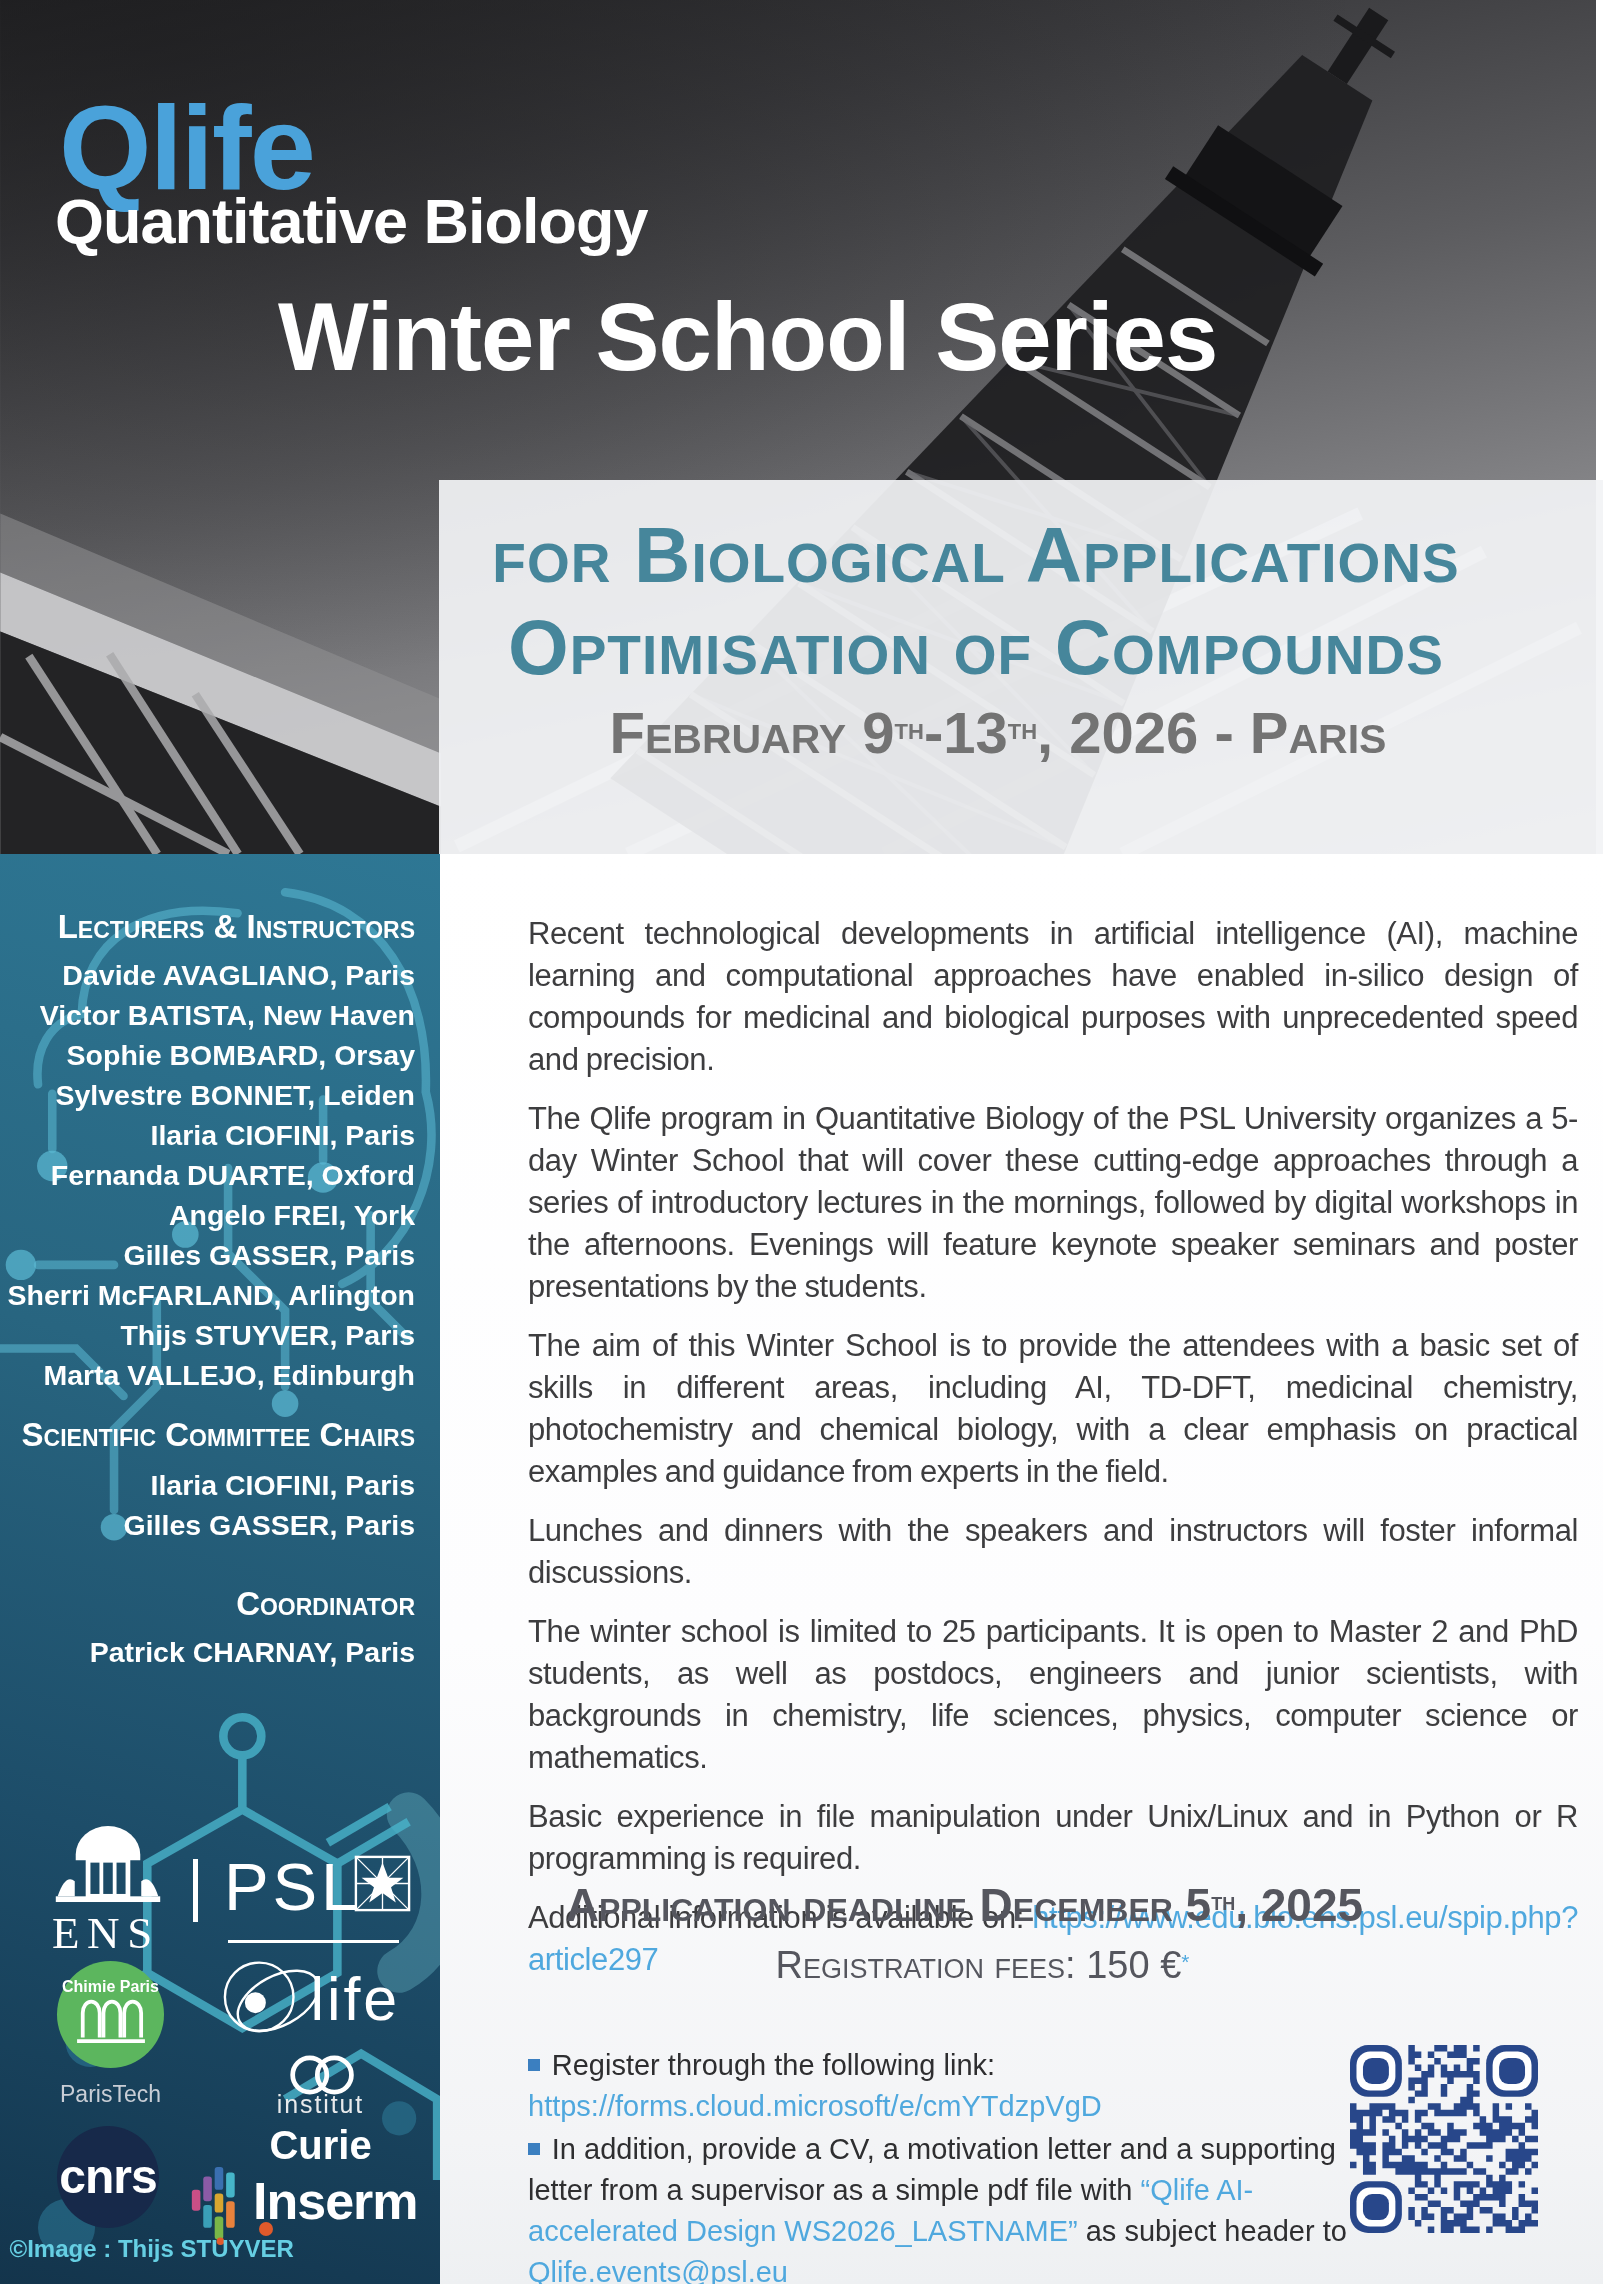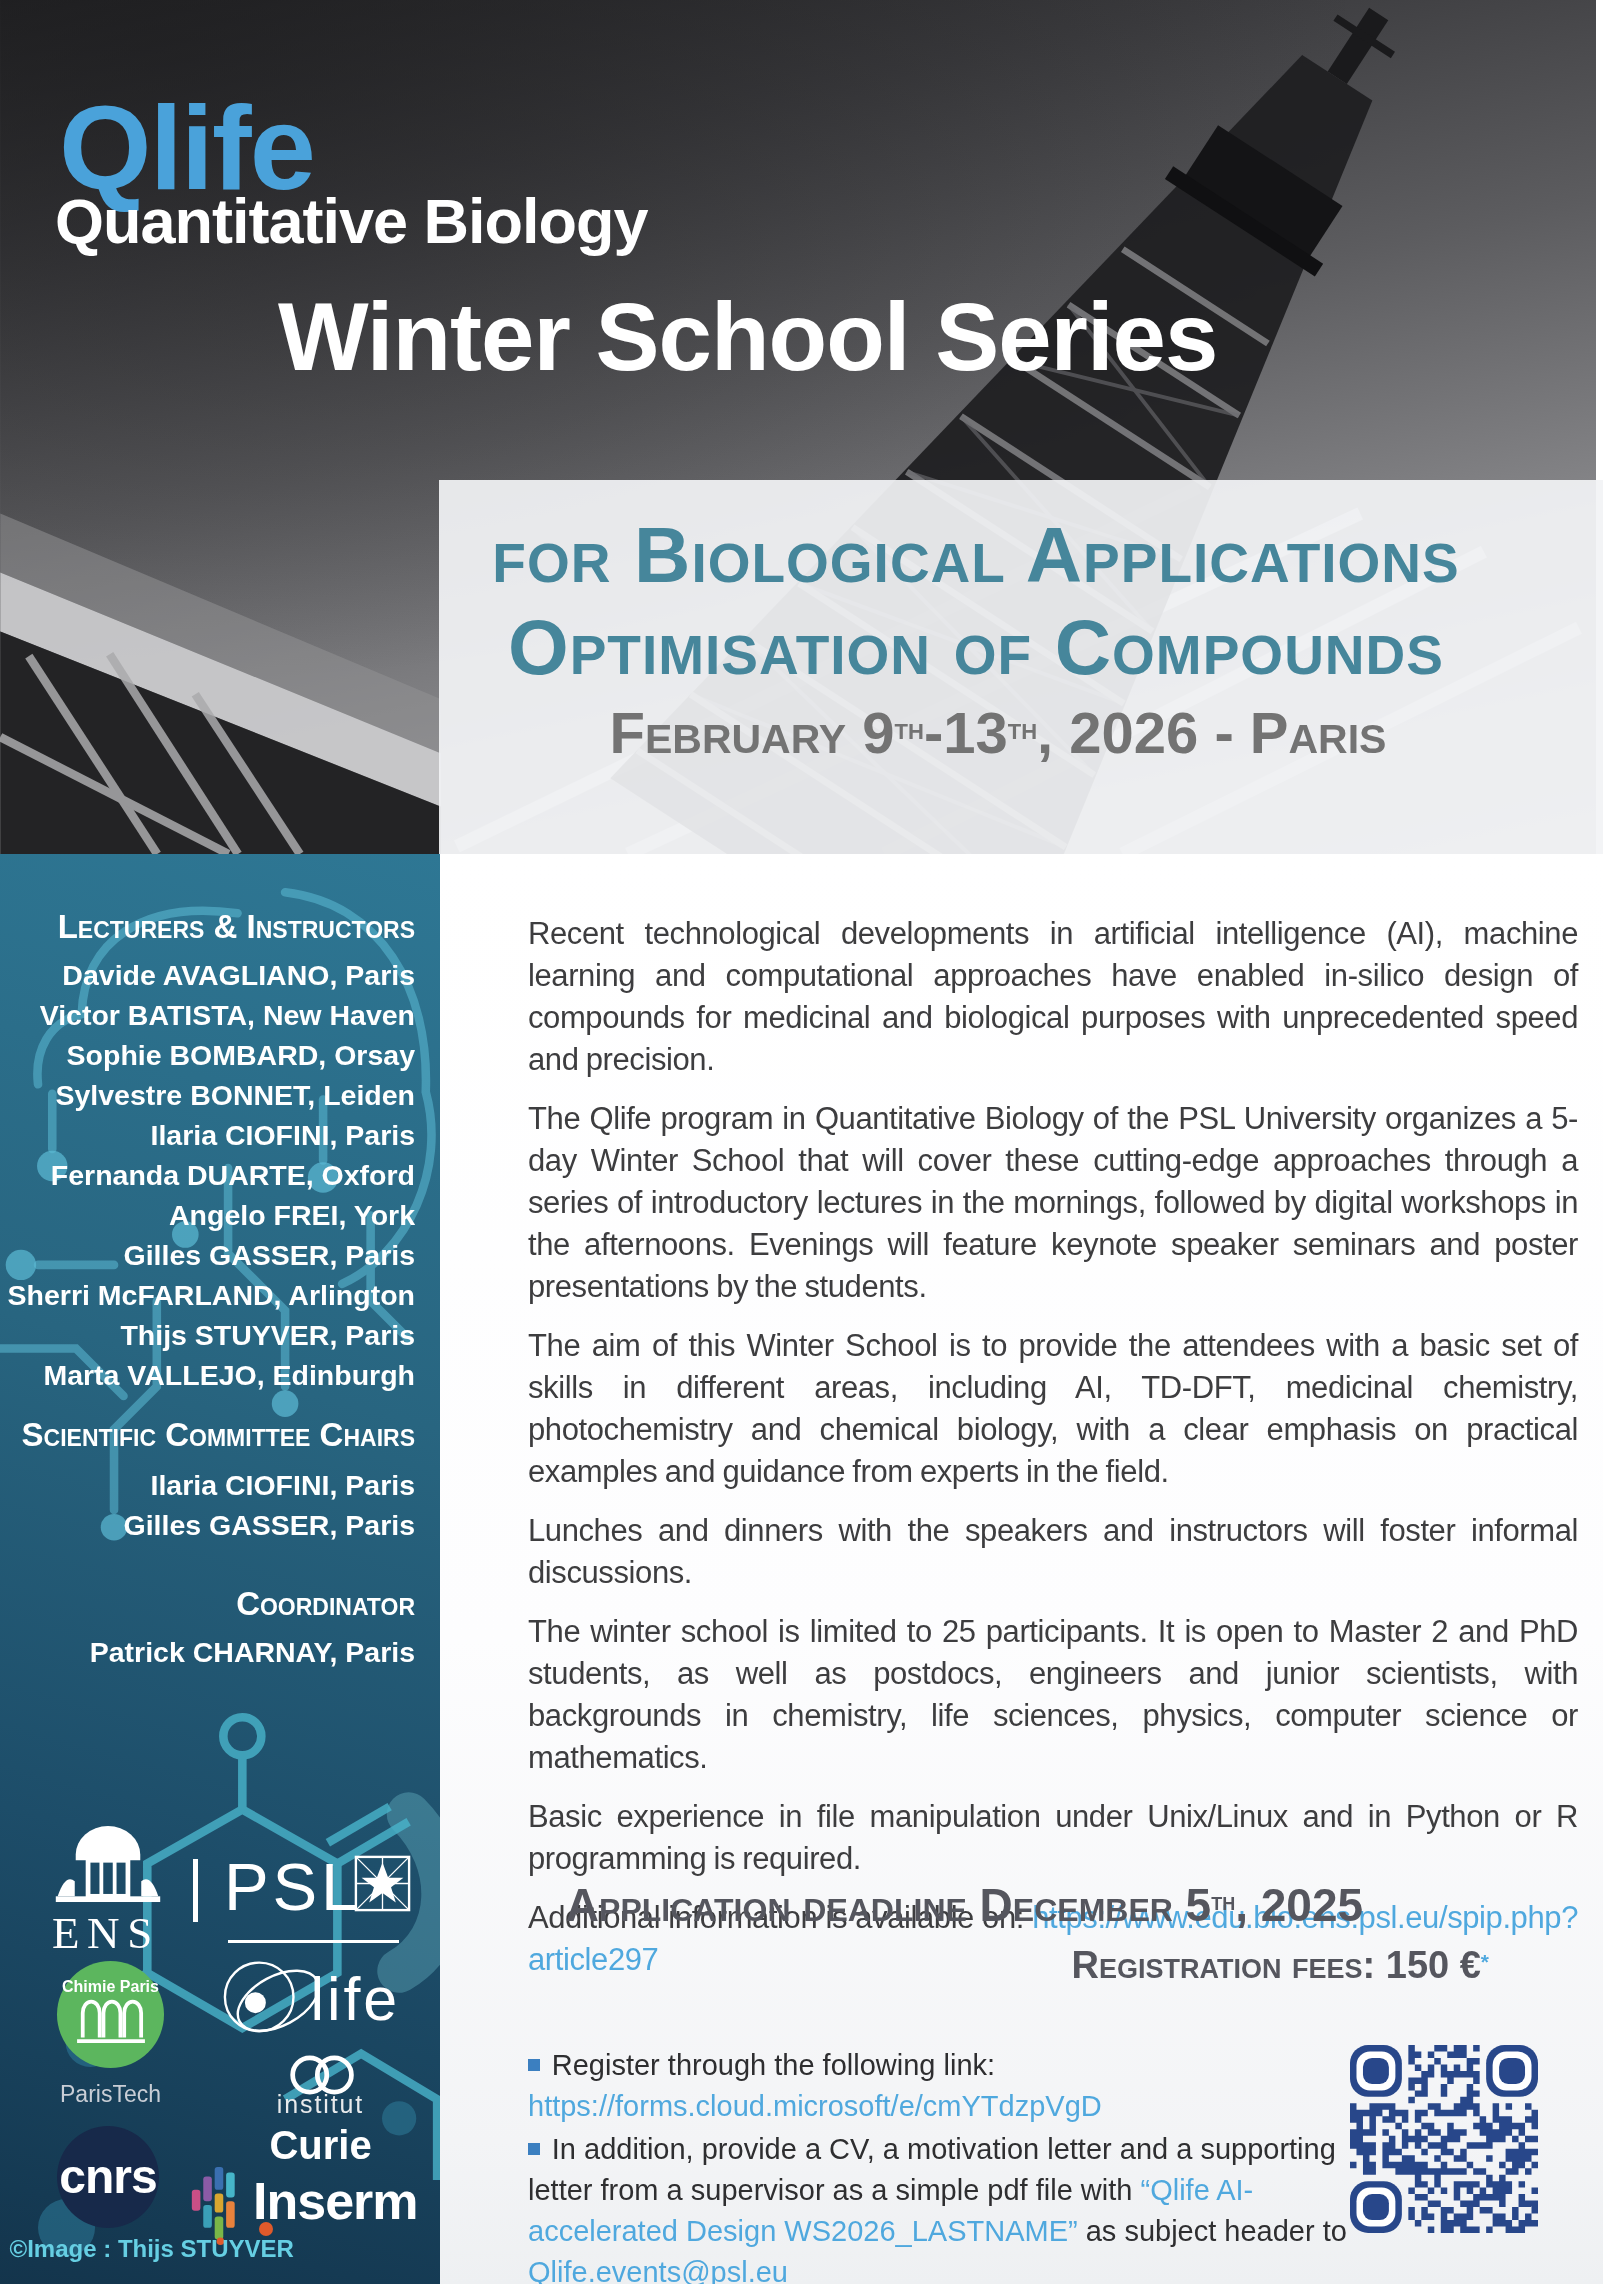--- a/index.html
+++ b/index.html
@@ -46,22 +46,22 @@
   .inserm-text{position:absolute;left:253px;top:1317px;font-size:52px;font-weight:bold;color:#fff;letter-spacing:-1px;}
   
   .main{position:absolute;left:440px;top:854px;width:1163px;height:1430px;
         background:linear-gradient(180deg,#ffffff 0%,#fdfdfe 55%,#f3f4f6 90%,#eef0f2 100%);}
   .body-copy{position:absolute;left:88px;top:59px;width:1050px;font-size:31px;line-height:42px;
              color:#3d3d3f;text-align:justify;letter-spacing:-0.4px;word-spacing:-1px;}
   .body-copy p{margin:0 0 17px 0;}
   .blue{color:#4fa8de;text-decoration:none;}
   .deadline{position:absolute;left:0;top:1024px;width:1163px;text-align:center;box-sizing:border-box;padding-right:114px;
             font-variant:small-caps;font-weight:bold;font-size:46px;color:#55565e;}
-  .fees{position:absolute;left:0;top:1090px;width:1163px;text-align:right;box-sizing:border-box;padding-right:114px;
-        font-variant:small-caps;font-weight:bold;font-size:38px;color:#55565e;padding-left:36px;}
+  .fees{position:absolute;left:0;top:1090px;width:1163px;text-align:center;box-sizing:border-box;padding-right:114px;
+        font-variant:small-caps;font-weight:normal;font-size:38px;color:#55565e;padding-left:36px;}
   .bullets{position:absolute;left:88px;top:1191px;width:829px;font-size:29px;line-height:41px;color:#2e2e30;}
   .bullet-row{margin:0 0 1.9px 0;}
   .sq{display:inline-block;width:12.4px;height:12.4px;background:#3b7fc0;margin-right:11.4px;position:relative;top:-3.8px;}
   .qr{position:absolute;left:910px;top:1191px;width:188px;height:188px;}
 </style>
 </head>
 <body>
 
 <div class="poster">
 

